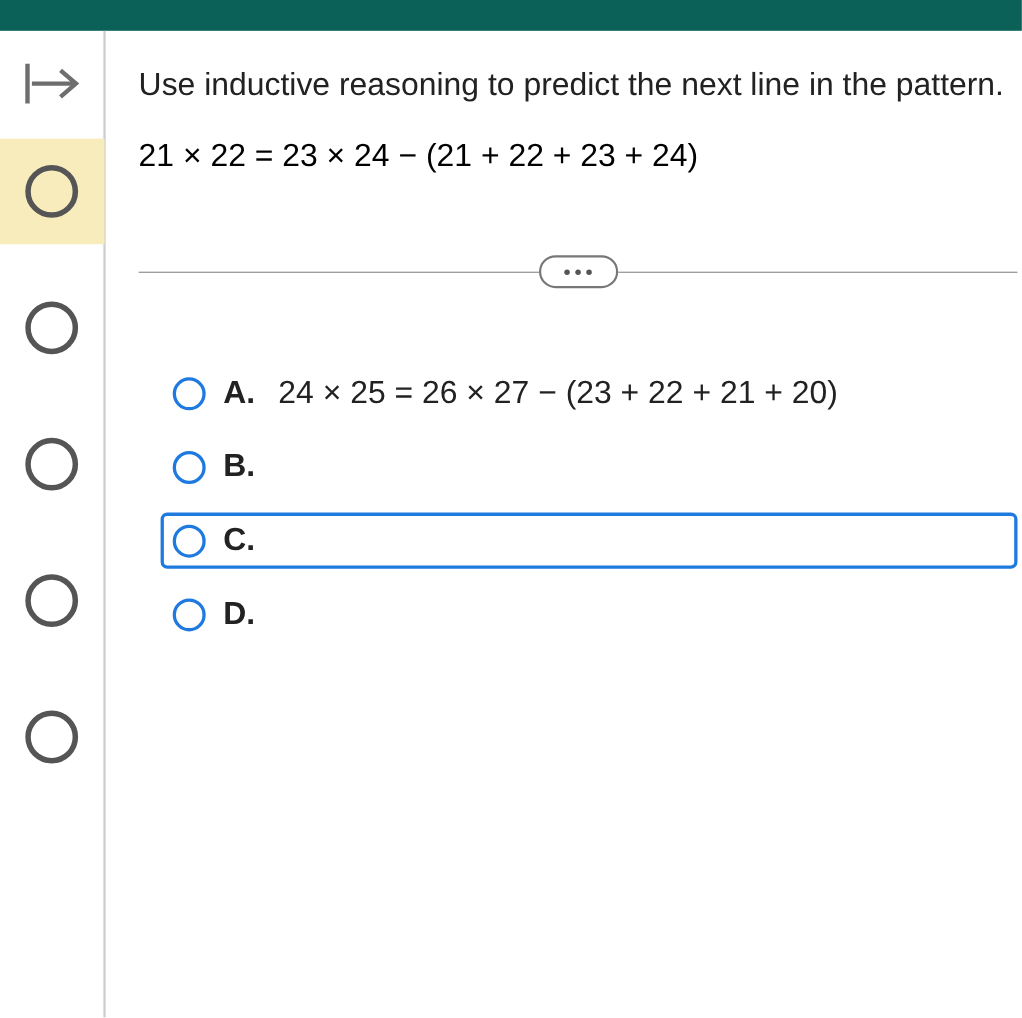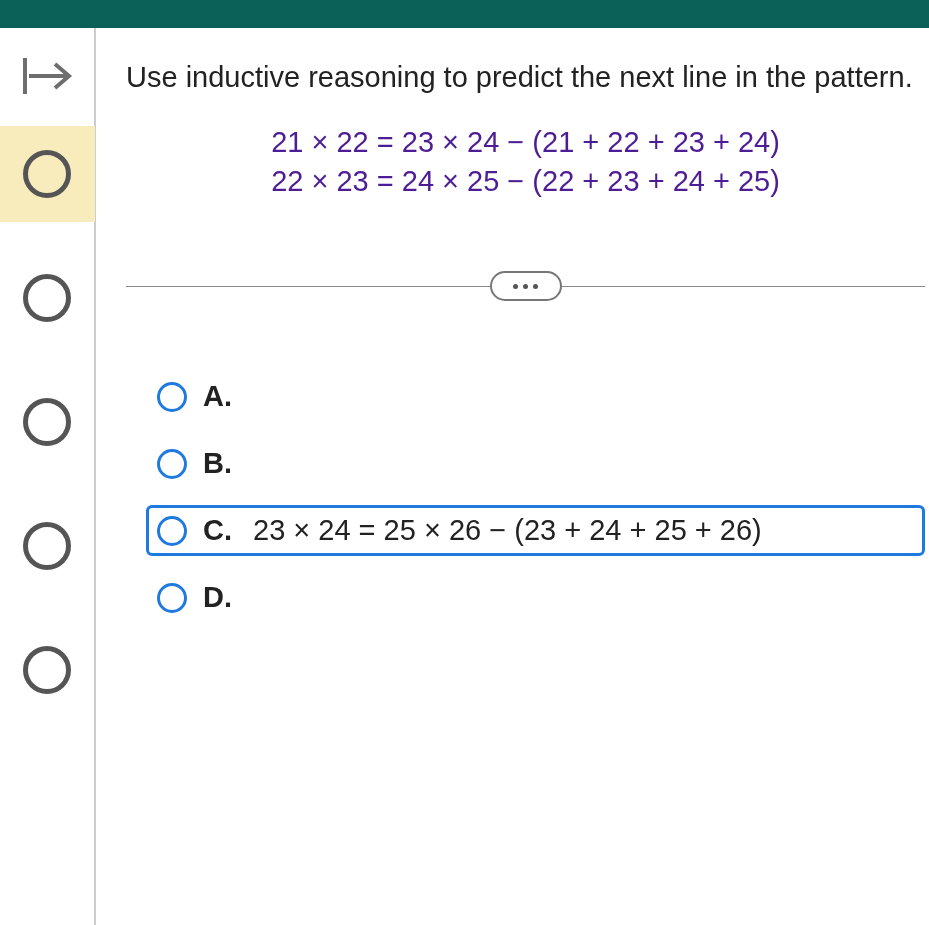--- a/index.html
+++ b/index.html
@@ -69,24 +69,23 @@
       position: relative;
     }
     .question-text {
       font-size: 29px;
       color: #222;
       line-height: 1.35;
       margin-bottom: 26px;
     }
     .pattern-block {
       font-size: 29px;
-      color: #4c1d95;
+      color: #000000;
       line-height: 1.35;
       margin-bottom: 70px;
-      text-align: center;
     }
     .divider-wrap {
       position: relative;
       display: flex;
       align-items: center;
       margin-bottom: 70px;
       width: 100%;
     }
     .divider-line {
       flex: 1;
@@ -177,46 +176,45 @@
     </div>
     <div class="nav-item">
       <div class="nav-circle"></div>
     </div>
   </div>
 
   <div class="content">
     <div class="question-text">Use inductive reasoning to predict the next line in the pattern.</div>
     <div class="pattern-block">
       <div>21 × 22 = 23 × 24 − (21 + 22 + 23 + 24)</div>
-      <div>22 × 23 = 24 × 25 − (22 + 23 + 24 + 25)</div>
     </div>
 
     <div class="divider-wrap">
       <div class="divider-line"></div>
       <div class="divider-pill">
         <div class="dot"></div>
           <div class="dot"></div>
           <div class="dot"></div>
       </div>
       <div class="divider-line"></div>
     </div>
 
     <div class="answers">
       <div class="answer-row">
         <div class="answer-radio"></div>
         <div class="answer-label">A.</div>
+        <div class="answer-text">24 × 25 = 26 × 27 − (23 + 22 + 21 + 20)</div>
       </div>
       <div class="answer-row">
         <div class="answer-radio"></div>
         <div class="answer-label">B.</div>
       </div>
       <div class="answer-row selected">
         <div class="answer-radio"></div>
         <div class="answer-label">C.</div>
-        <div class="answer-text">23 × 24 = 25 × 26 − (23 + 24 + 25 + 26)</div>
       </div>
       <div class="answer-row">
         <div class="answer-radio"></div>
         <div class="answer-label">D.</div>
       </div>
     </div>
   </div>
 
 </div>
 

